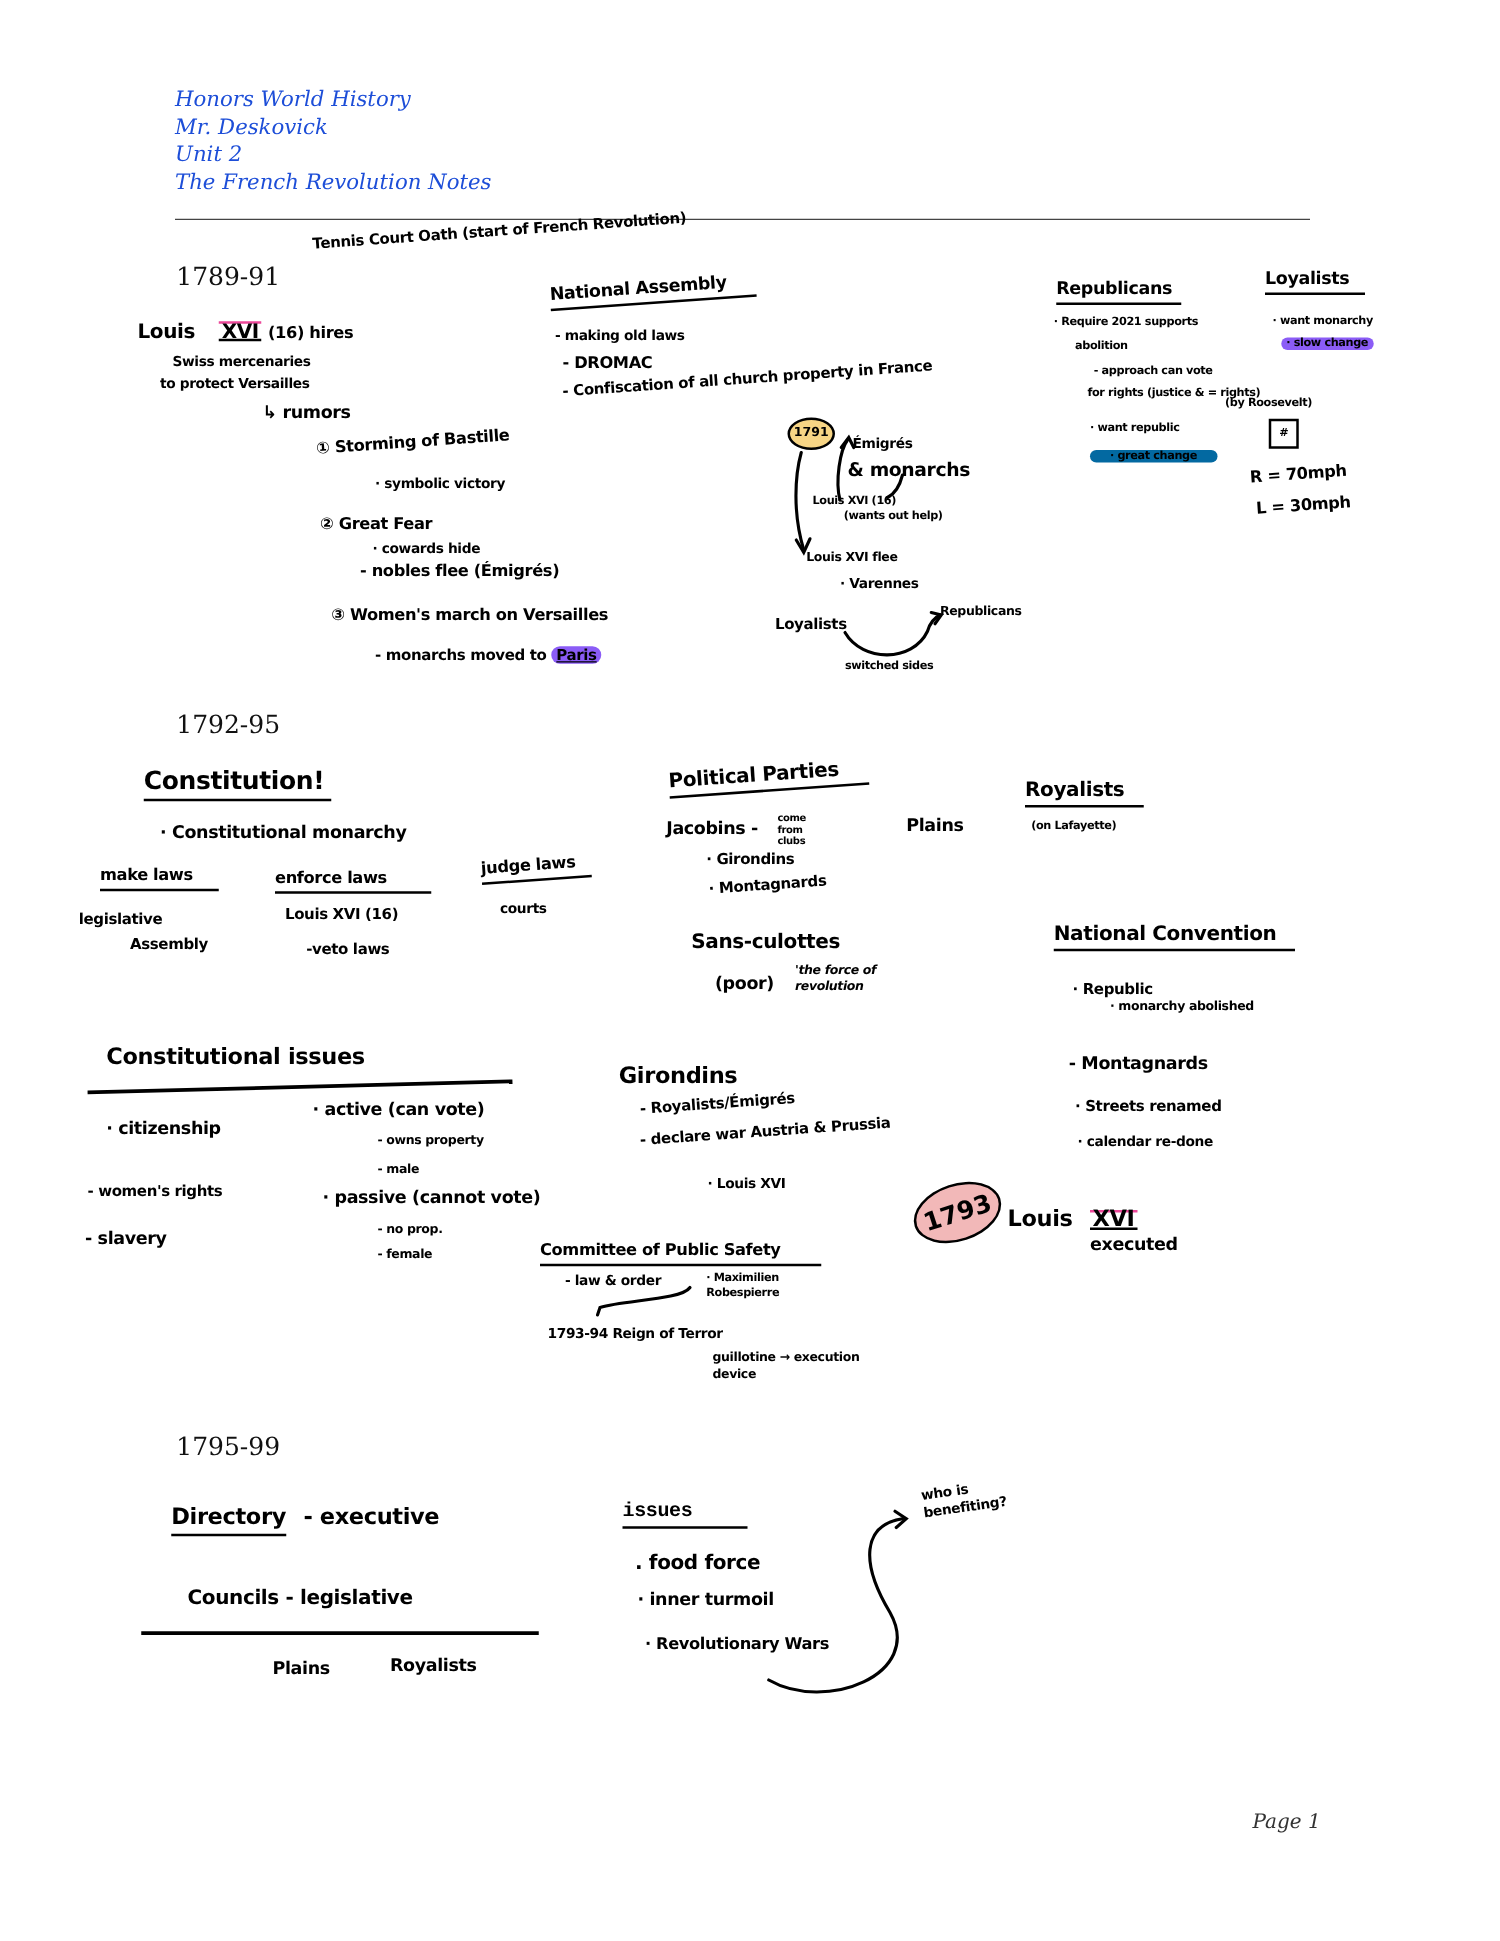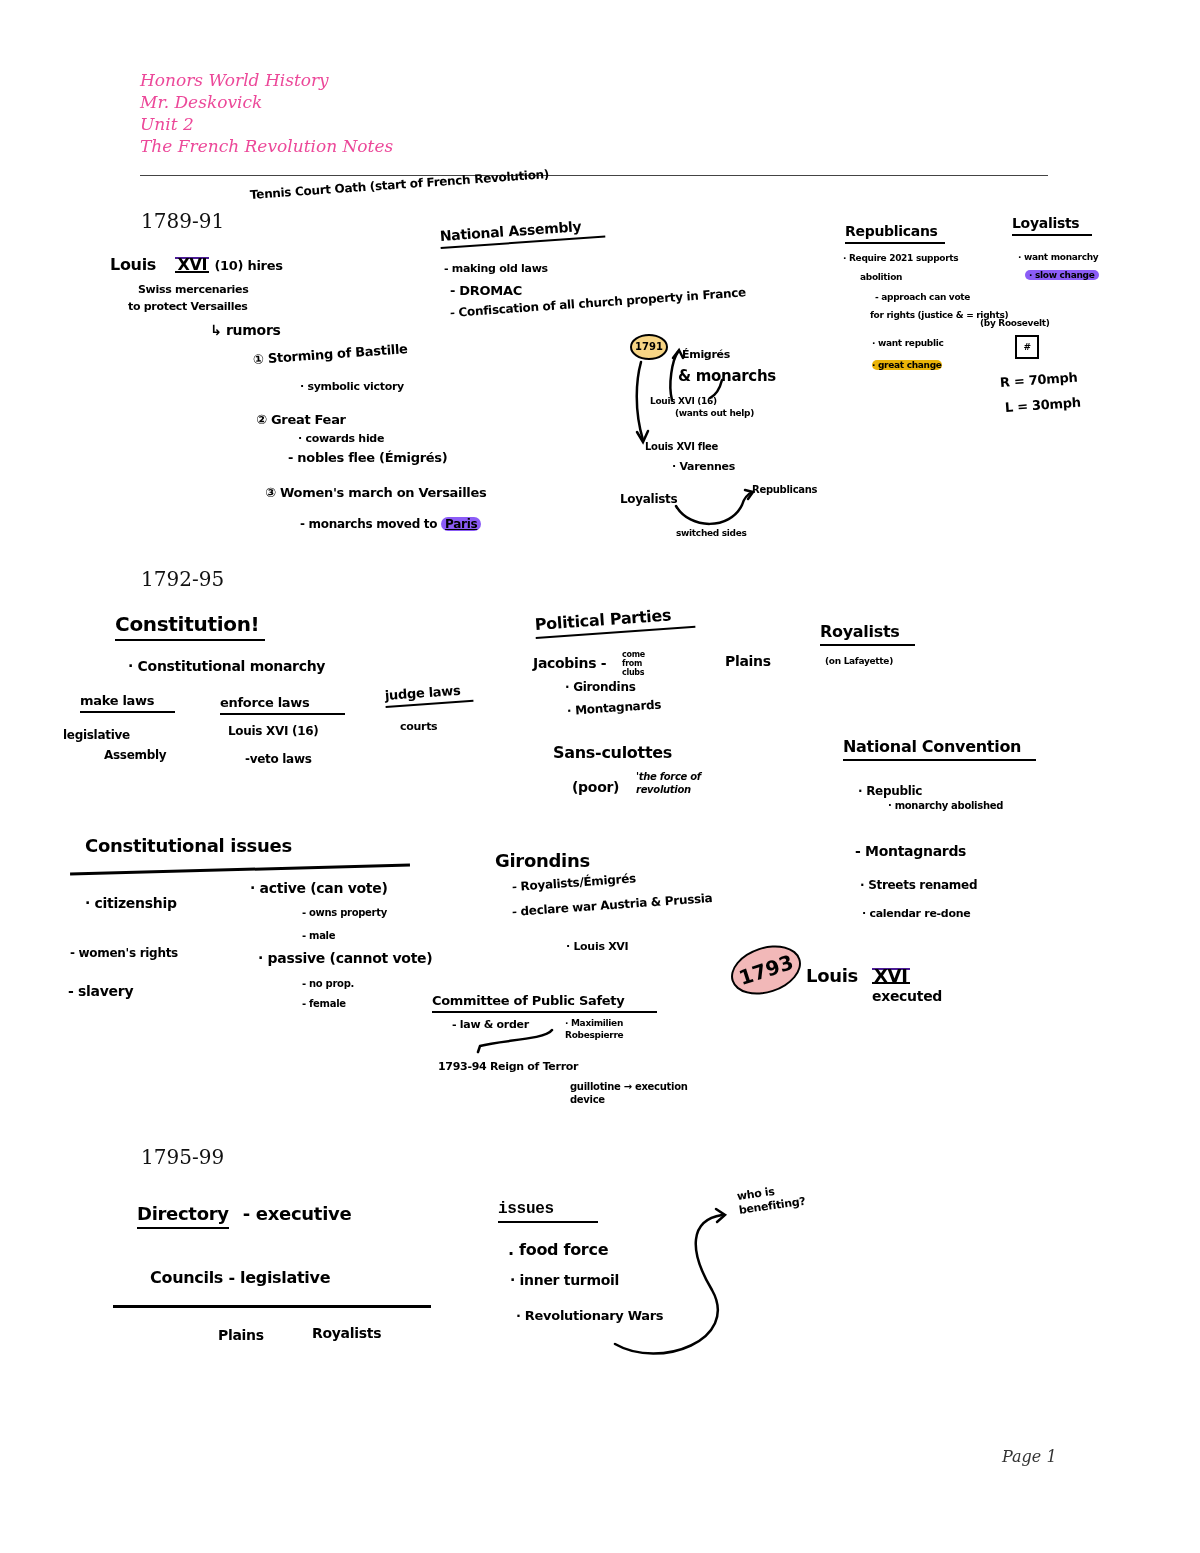--- a/index.html
+++ b/index.html
@@ -1,34 +1,34 @@
 <!DOCTYPE html>
 <html><head>
 <meta charset="utf-8">
 <style>
   html, body { margin: 0; padding: 0; background: #ffffff; }
   body { width: 1200px; height: 1553px; position: relative; overflow: hidden; font-family: "DejaVu Sans", sans-serif; color: #000; }
   .page { position: absolute; left: 0; top: 0; width: 1200px; height: 1553px; }
-  .hdr { position: absolute; left: 140px; font-family: "DejaVu Serif", serif; font-style: italic; font-size: 17px; color: #ec4899; line-height: 22px; }
+  .hdr { position: absolute; left: 140px; font-family: "DejaVu Serif", serif; font-style: italic; font-size: 17px; color: #1d4ed8; line-height: 22px; }
   .rule { position: absolute; left: 140px; top: 175px; width: 908px; height: 1px; background: #444; }
   .period { position: absolute; font-family: "DejaVu Serif", serif; font-size: 20px; color: #111; }
   .hw { position: absolute; font-family: "DejaVu Sans", sans-serif; font-weight: bold; color: #000; white-space: nowrap; letter-spacing: -0.3px; }
   .s11 { font-size: 11px; } .s12 { font-size: 12px; } .s13 { font-size: 13px; } .s14 { font-size: 14px; }
   .s16 { font-size: 16px; } .s18 { font-size: 18px; } .s20 { font-size: 20px; }
   .ul { border-bottom: 2.5px solid #000; padding-bottom: 3px; }
   .hl-pink { background: #8b5cf6; border-radius: 8px; padding: 0 4px; }
-  .hl-green { background: #eab308; border-radius: 8px; padding: 0 0; }
+  .hl-green { background: #0369a1; border-radius: 8px; padding: 0 16px; }
   .badge-yellow { position: absolute; background: #f7d585; border: 2px solid #000; border-radius: 50%; font-weight: bold; font-size: 10px; text-align: center; }
   .badge-pink { position: absolute; background: #f2b8b8; border: 2.5px solid #000; border-radius: 50%; font-weight: bold; font-size: 20px; text-align: center; transform: rotate(-18deg); }
   .rot-s { transform: rotate(-4deg); transform-origin: left center; }
   .rot-m { transform: rotate(-8deg); transform-origin: left center; }
   .line { position: absolute; height: 2.5px; background: #000; }
   .pagenum { position: absolute; left: 1002px; top: 1447px; font-family: "DejaVu Serif", serif; font-style: italic; font-size: 16px; color: #333; }
   svg.arrows { position: absolute; left: 0; top: 0; width: 1200px; height: 1553px; pointer-events: none; }
-  .roman { border-top: 2px solid #4c1d95; border-bottom: 2px solid #000; padding: 0 2px; line-height: 12px; display: inline-block; }
+  .roman { border-top: 2px solid #ec4899; border-bottom: 2px solid #000; padding: 0 2px; line-height: 12px; display: inline-block; }
 </style>
 </head>
 <body>
 
 <div class="page">
 
   <div class="hdr" style="top:69px;">Honors World History</div>
   <div class="hdr" style="top:91px;">Mr. Deskovick</div>
   <div class="hdr" style="top:113px;">Unit 2</div>
   <div class="hdr" style="top:135px;">The French Revolution Notes</div>
@@ -54,21 +54,21 @@
     </g>
   </svg>
 
   <div class="hw s12 rot-s" style="left:250px;top:188px;">Tennis Court Oath (start of French Revolution)</div>
 
   <div class="period" style="left:141px;top:209px;">1789-91</div>
 
   <div class="hw s16" style="left:110px;top:255px;">
     <span>Louis</span>
     <span class="roman" style="margin-left:14px;">XVI</span>
-    <span class="s13">(10) hires</span>
+    <span class="s13">(16) hires</span>
   </div>
   <div class="hw s11" style="left:138px;top:283px;">Swiss mercenaries</div>
   <div class="hw s11" style="left:128px;top:300px;">to protect Versailles</div>
   <div class="hw s14" style="left:210px;top:322px;">↳ rumors</div>
 
   <div class="hw s13 rot-s" style="left:253px;top:352px;">
     <span>①</span>
     <span>Storming of Bastille</span>
   </div>
   <div class="hw s11" style="left:300px;top:380px;">· symbolic victory</div>

